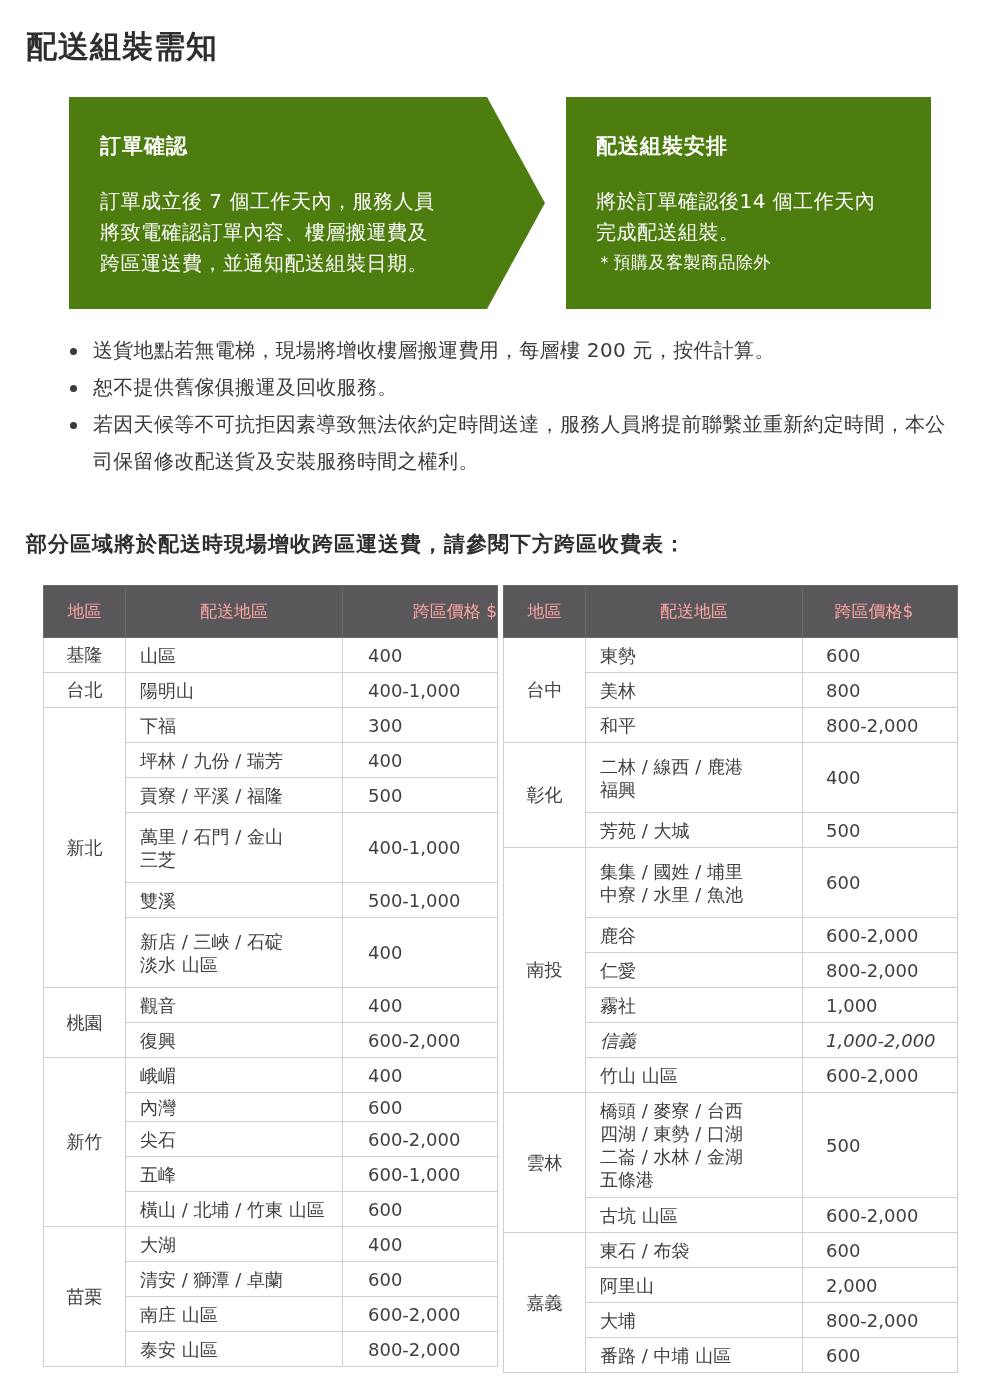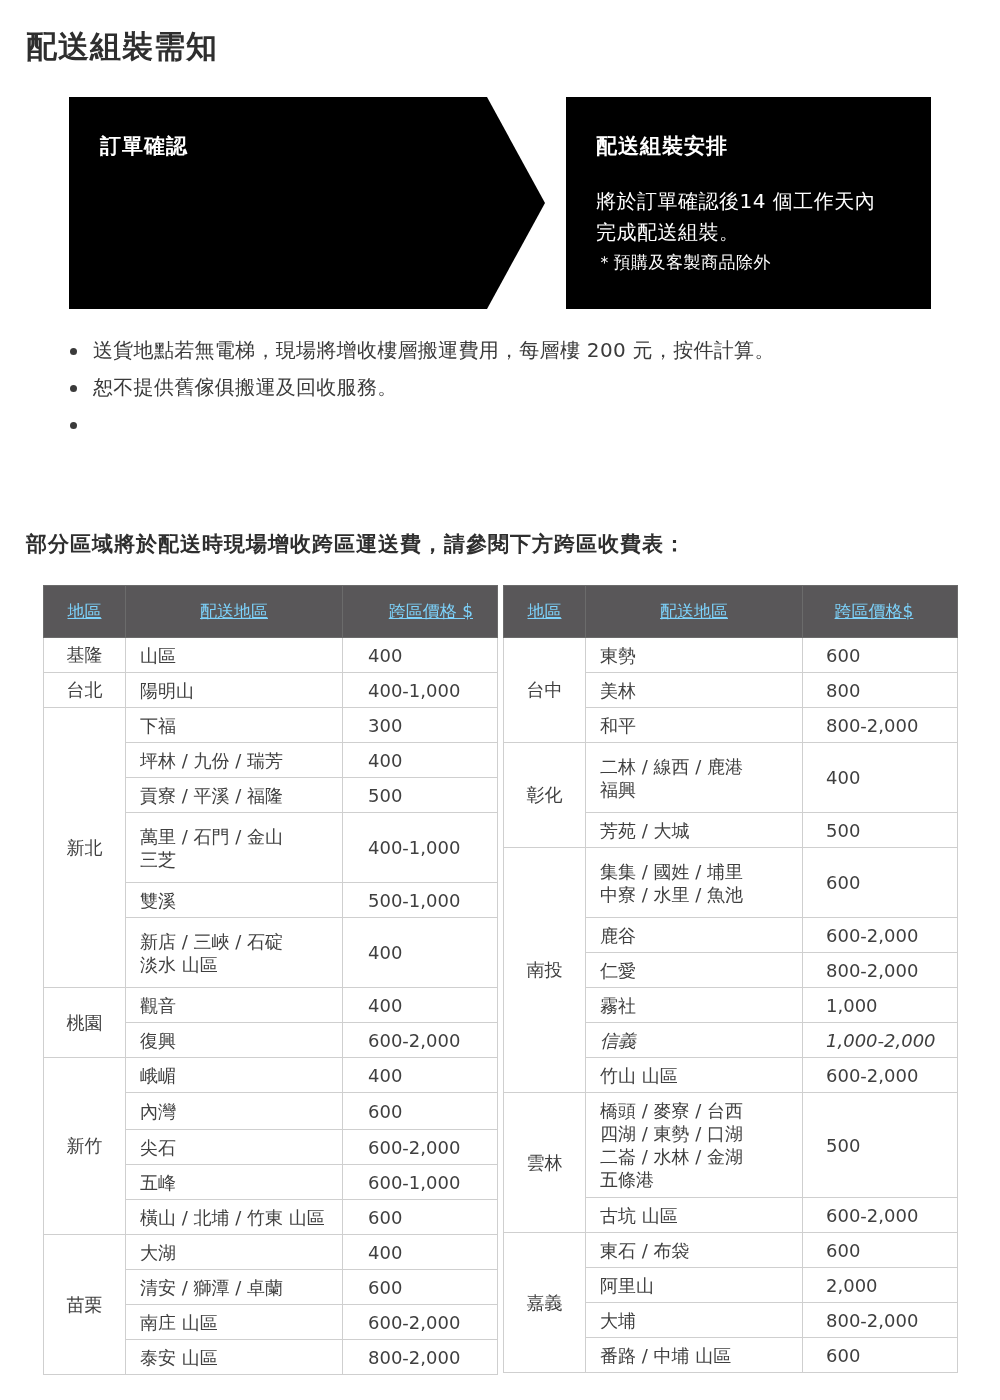--- a/index.html
+++ b/index.html
@@ -1,74 +1,79 @@
 <!DOCTYPE html>
 <html><head>
 <meta charset="utf-8">
 <style>
   * { box-sizing: border-box; margin: 0; padding: 0; }
   html, body { width: 1000px; height: 1400px; background: #ffffff; overflow: hidden; }
   body { font-family: "DejaVu Sans", "Liberation Sans", sans-serif; color: #3a3a3a; position: relative; }
 
   .page-title { position: absolute; left: 26px; top: 26px; font-size: 31px; font-weight: bold; color: #2e2e2e; letter-spacing: 1px; }
 
-  .step { position: absolute; background: #000000; color: #ffffff; }
+  .step { position: absolute; background: #4d7c0f; color: #ffffff; }
   .step1 { left: 69px; top: 97px; width: 476px; height: 212px;
            clip-path: polygon(0 0, 418px 0, 476px 106px, 418px 212px, 0 212px); }
   .step2 { left: 566px; top: 97px; width: 365px; height: 212px; }
   .step-title { position: absolute; font-size: 21px; font-weight: bold; letter-spacing: 1px; }
   .step1 .step-title { left: 31px; top: 35px; }
   .step2 .step-title { left: 30px; top: 35px; }
   .step-body { position: absolute; font-size: 20px; line-height: 31px; letter-spacing: 0.5px; }
   .step1 .step-body { left: 31px; top: 89px; width: 390px; }
   .step2 .step-body { left: 30px; top: 89px; width: 320px; }
   .step-note { font-size: 17px; line-height: 28px; }
 
   .notes { position: absolute; left: 70px; top: 332px; width: 880px; list-style: none; }
   .notes li { position: relative; padding-left: 23px; font-size: 20px; line-height: 37px; color: #3a3a3a; letter-spacing: 0.3px; }
   .notes li .bullet { position: absolute; left: 0; top: 16px; width: 7px; height: 7px; border-radius: 50%; background: #3a3a3a; }
 
   .section-title { position: absolute; left: 26px; top: 530px; font-size: 21px; font-weight: bold; color: #2e2e2e; letter-spacing: 1px; }
 
   .fee-table { position: absolute; top: 585px; width: 454px; border-collapse: collapse; table-layout: fixed; }
   .fee-table.left { left: 43px; }
   .fee-table.right { left: 503px; }
-  .fee-table th { background: #595759; color: #7dd3fc; font-weight: normal; font-size: 17px; height: 52px; border: 1px solid #6b6b6b; text-decoration: underline; }
+  .fee-table th { background: #595759; color: #fca5a5; font-weight: normal; font-size: 17px; height: 52px; border: 1px solid #6b6b6b; }
   .fee-table td { border: 1px solid #cfcfcf; font-size: 18px; color: #3f3f3f; vertical-align: middle; }
   .fee-table td.region { text-align: center; }
   .fee-table td.area { padding-left: 14px; line-height: 23px; }
   .fee-table td.price { padding-left: 25px; }
   .fee-table.right td.price { padding-left: 23px; }
-  .fee-table th.h-price { text-align: right; padding-right: 24px; }
+  .fee-table th.h-price { text-align: right; }
   .fee-table.right th.h-price { text-align: center; padding-right: 12px; }
   .fee-table th.h-region { text-align: center; }
   .fee-table th.h-area { text-align: center; }
 </style>
 </head>
 <body>
 
 <div class="page-title">配送組裝需知</div>
 
 <div class="step step1">
   <div class="step-title">訂單確認</div>
+  <div class="step-body">
+    <div>訂單成立後 7 個工作天內，服務人員</div>
+    <div>將致電確認訂單內容、樓層搬運費及</div>
+    <div>跨區運送費，並通知配送組裝日期。</div>
+  </div>
 </div>
 
 <div class="step step2">
   <div class="step-title">配送組裝安排</div>
   <div class="step-body">
     <div>將於訂單確認後14 個工作天內</div>
     <div>完成配送組裝。</div>
     <div class="step-note">＊預購及客製商品除外</div>
   </div>
 </div>
 
 <ul class="notes">
   <li><span class="bullet"></span><span>送貨地點若無電梯，現場將增收樓層搬運費用，每層樓 200 元，按件計算。</span></li>
   <li><span class="bullet"></span><span>恕不提供舊傢俱搬運及回收服務。</span></li>
-  <li><span class="bullet"></span></li>
+  <li><span class="bullet"></span><span>若因天候等不可抗拒因素導致無法依約定時間送達，服務人員將提前聯繫並重新約定時間，本公司保留修改配送貨及安裝服務時間之權利。</span></li>
 </ul>
 
 <div class="section-title">部分區域將於配送時現場增收跨區運送費，請參閱下方跨區收費表：</div>
 
 <table class="fee-table left">
   <colgroup>
       <col style="width:82px">
       <col style="width:217px">
       <col style="width:155px">
     </colgroup>
@@ -146,21 +151,21 @@
         </td>
         <td class="price">600-2,000</td>
       </tr>
       <tr style="height: 35px;">
         <td class="region" rowspan="5">新竹</td>
         <td class="area">
           <div>峨嵋</div>
         </td>
         <td class="price">400</td>
       </tr>
-      <tr style="height: 37px;">
+      <tr style="height: 29px;">
         <td class="area">
           <div>內灣</div>
         </td>
         <td class="price">600</td>
       </tr>
       <tr style="height: 35px;">
         <td class="area">
           <div>尖石</div>
         </td>
         <td class="price">600-2,000</td>

